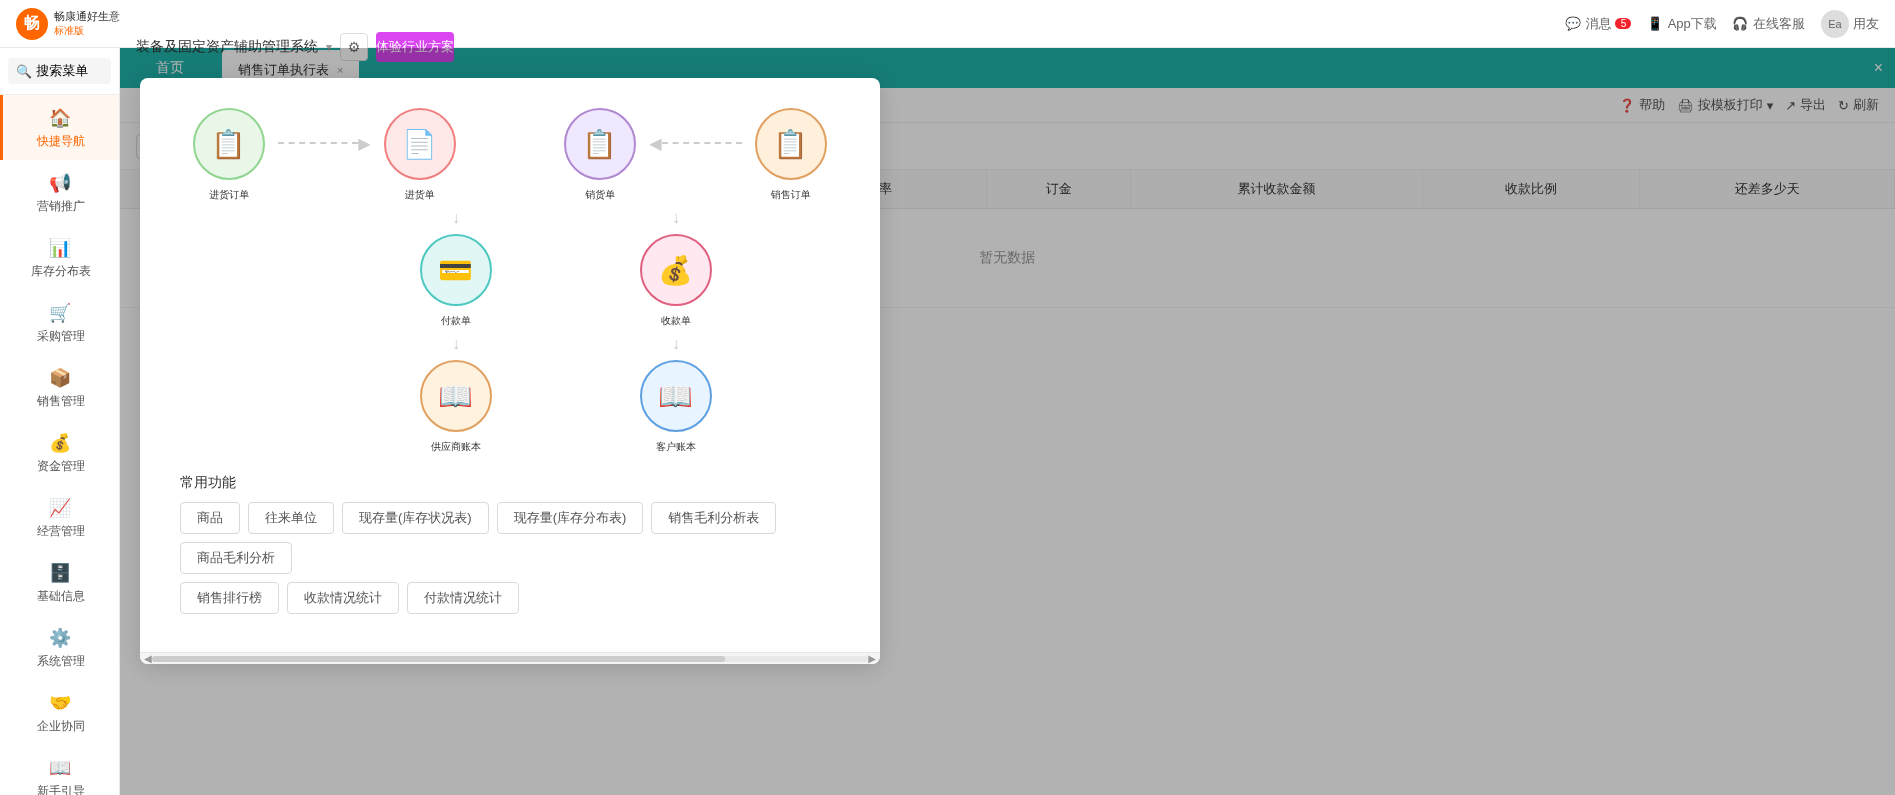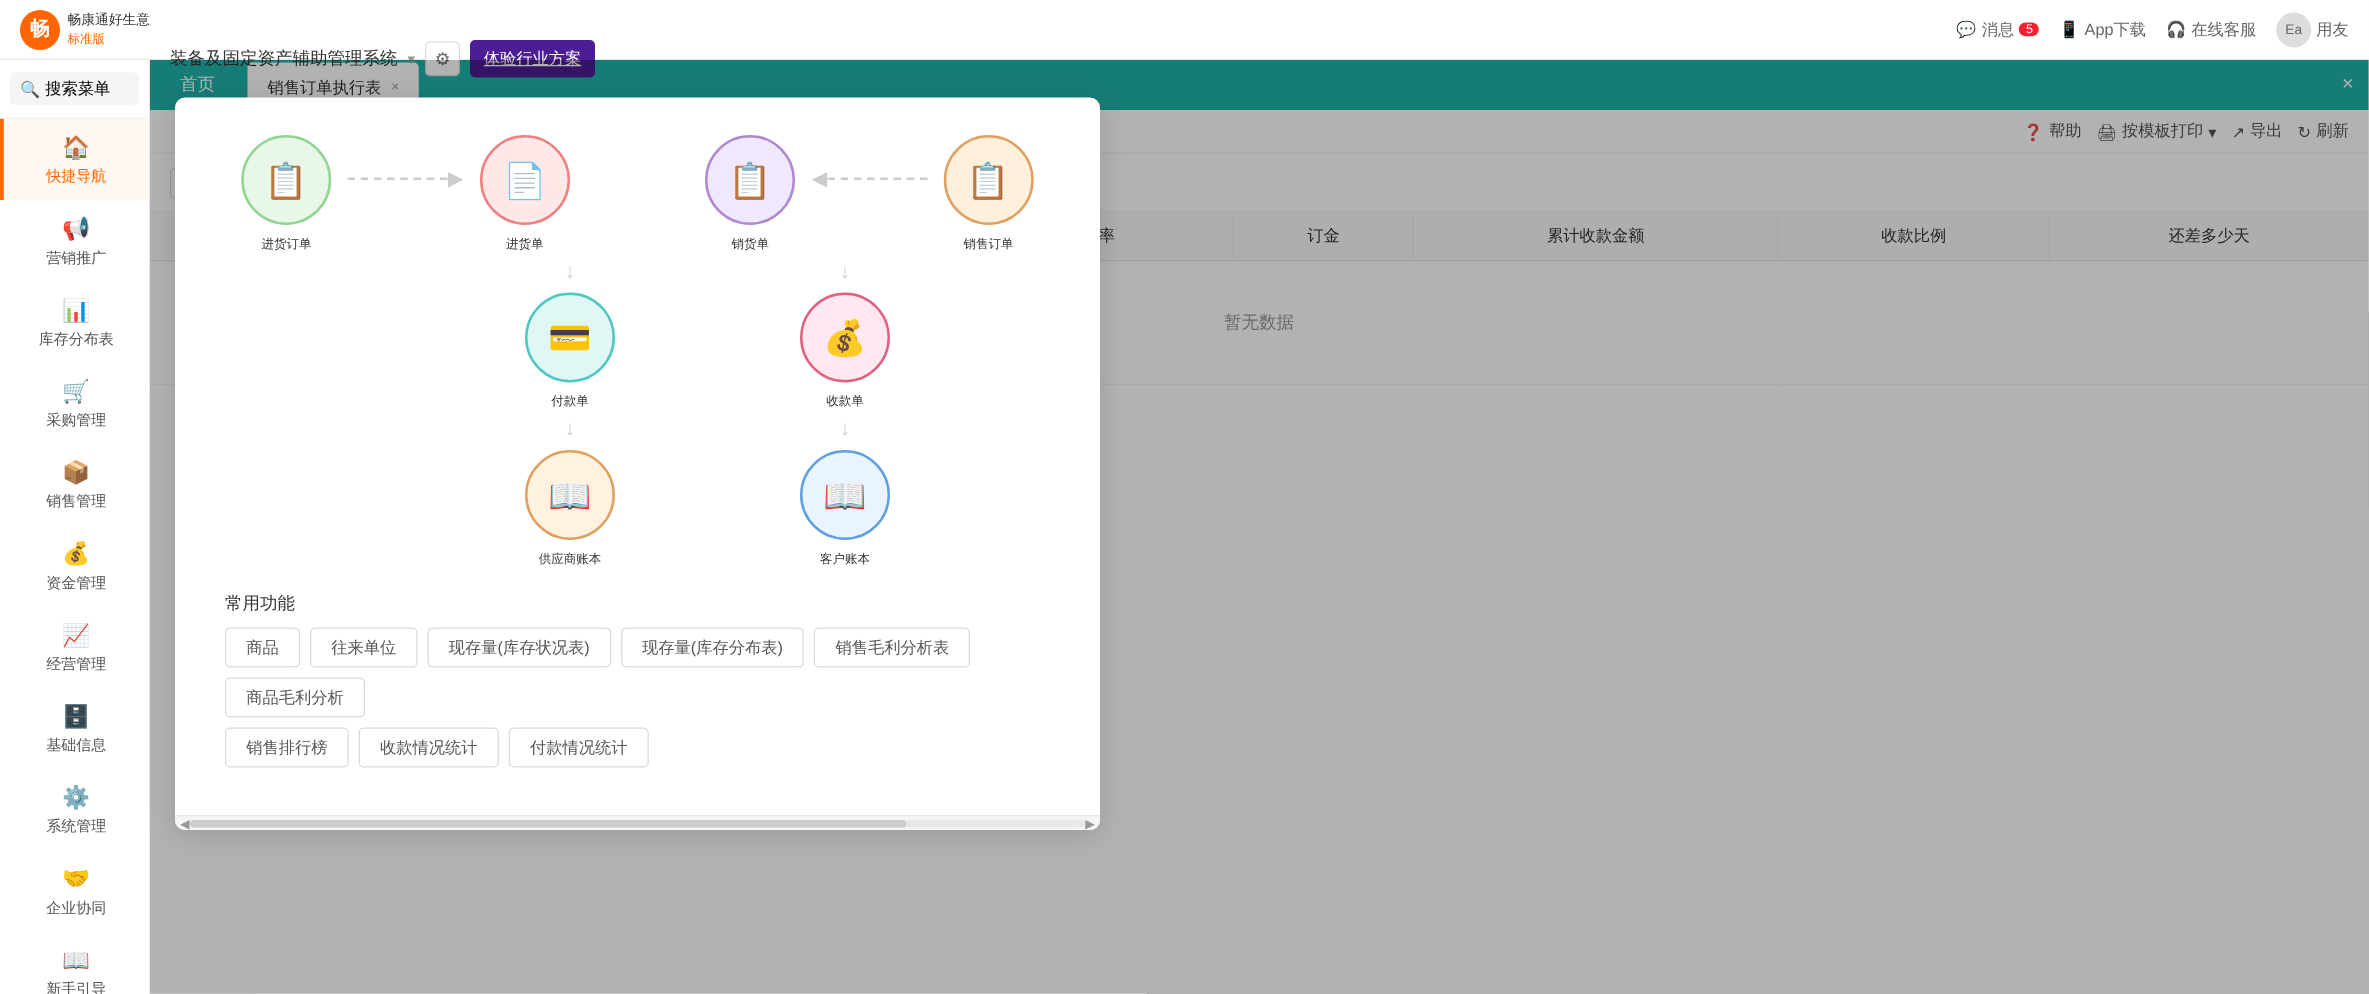--- a/index.html
+++ b/index.html
@@ -37,24 +37,23 @@
       font-size: 14px; color: #333; font-weight: 500; margin-top: 46px;
     }
     .dropdown-arrow { color: #999; font-size: 12px; cursor: pointer; }
     .gear-btn {
       width: 28px; height: 28px; border-radius: 4px;
       border: 1px solid #ddd; background: #fff;
       display: flex; align-items: center; justify-content: center;
       cursor: pointer; color: #666;
     }
     .trial-btn {
-      background: #4c1d95; color: #fff; border: none;
-      padding: 6px 11px; border-radius: 4px; cursor: pointer;
+      background: #d946ef; color: #fff; border: none;
+      padding: 6px 0; border-radius: 4px; cursor: pointer;
       font-size: 13px;
-      text-decoration: underline;
     }
     .header-right {
       display: flex; align-items: center; gap: 16px;
       margin-left: auto;
     }
     .header-btn {
       display: flex; align-items: center; gap: 4px;
       color: #666; font-size: 13px; cursor: pointer;
     }
     .badge {
@@ -111,21 +110,21 @@
       overflow: hidden;
     }
 
     
     .tab-bar {
       background: #20b2aa;
       display: flex; align-items: center;
       height: 40px; padding: 0;
     }
     .tab-home {
-      padding: 0 24px; height: 40px;
+      padding: 0 36px; height: 40px;
       display: flex; align-items: center;
       color: #fff; font-size: 14px; cursor: pointer;
     }
     .tab-item {
       padding: 0 16px; height: 40px;
       display: flex; align-items: center; gap: 8px;
       background: #fff; color: #333; font-size: 13px;
       cursor: pointer; border-radius: 4px 4px 0 0;
       margin-top: 4px; margin-left: 2px;
     }

